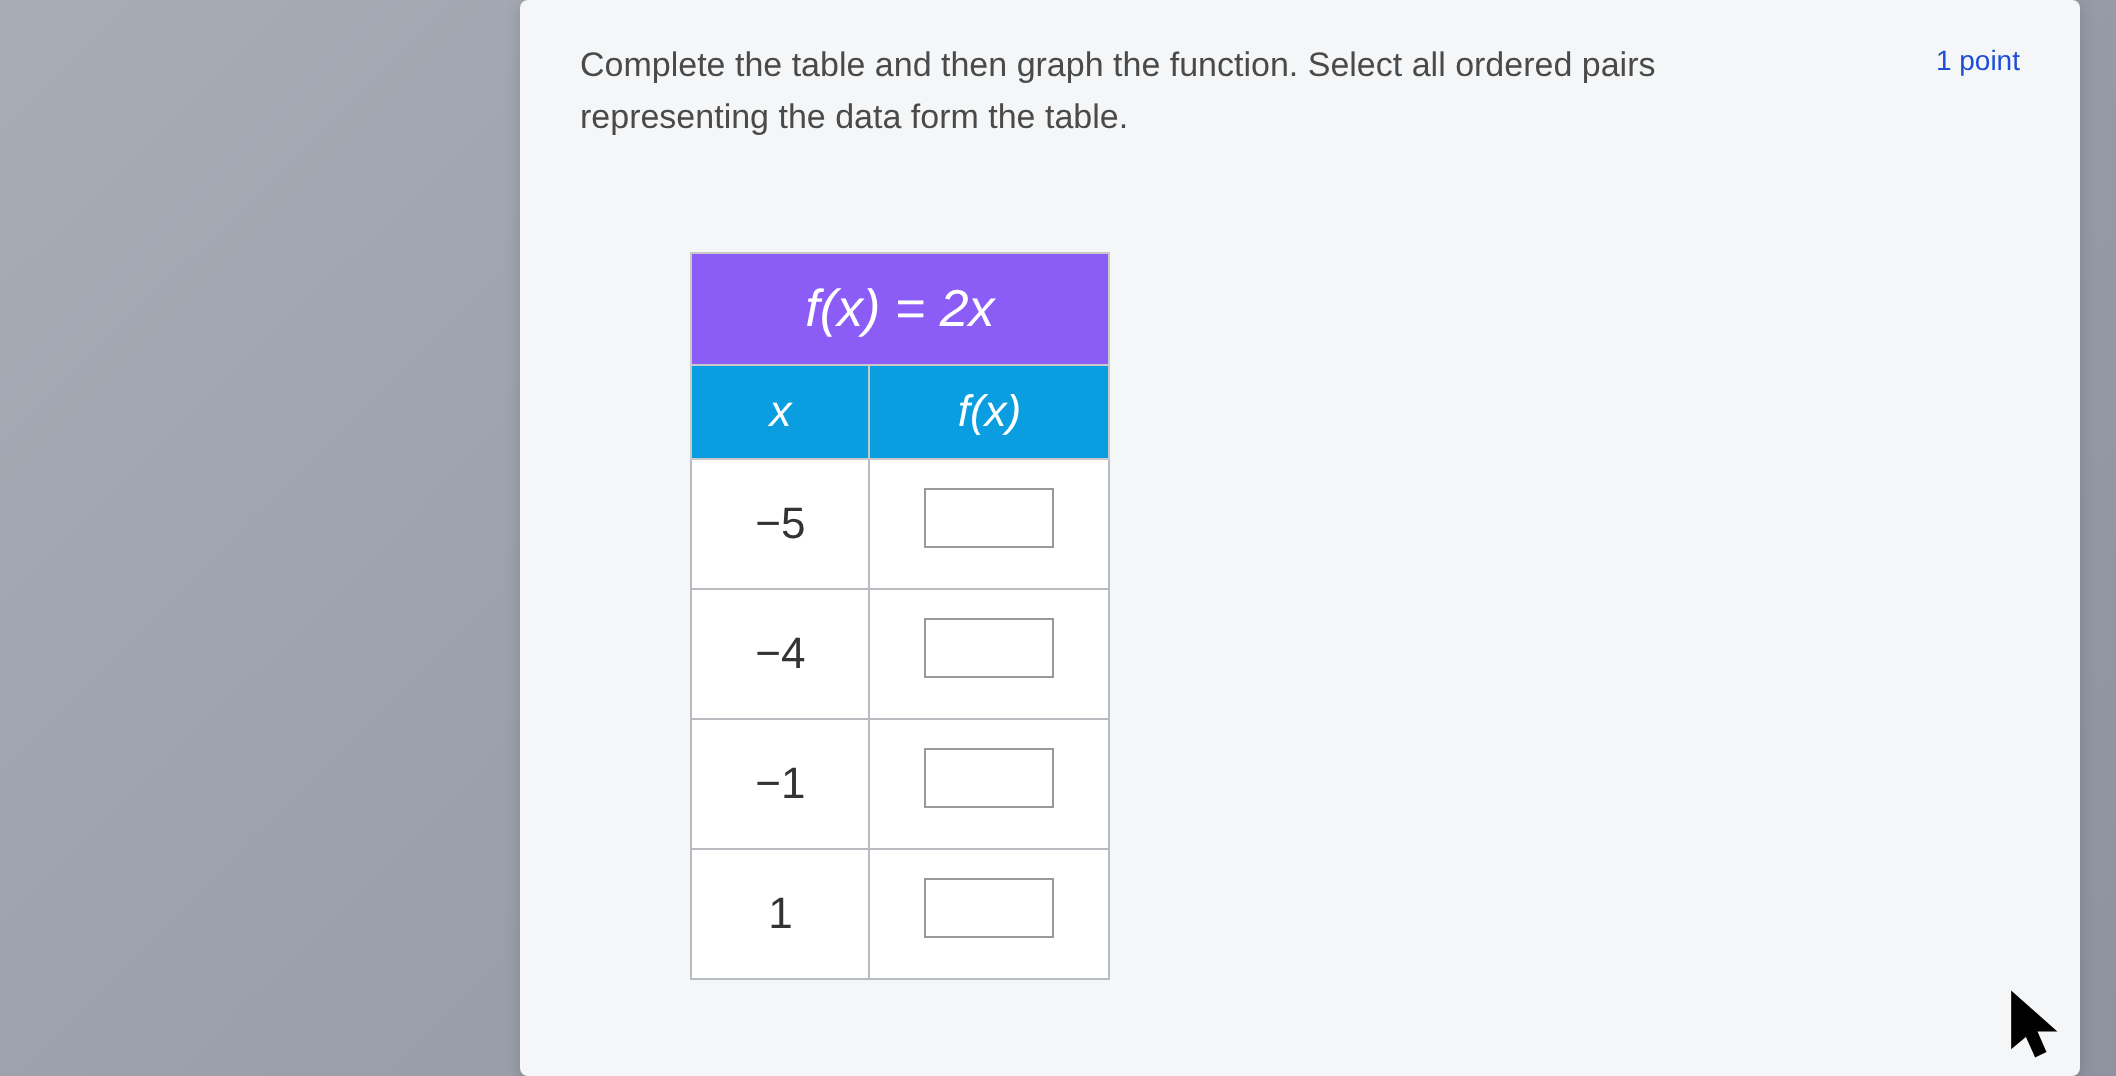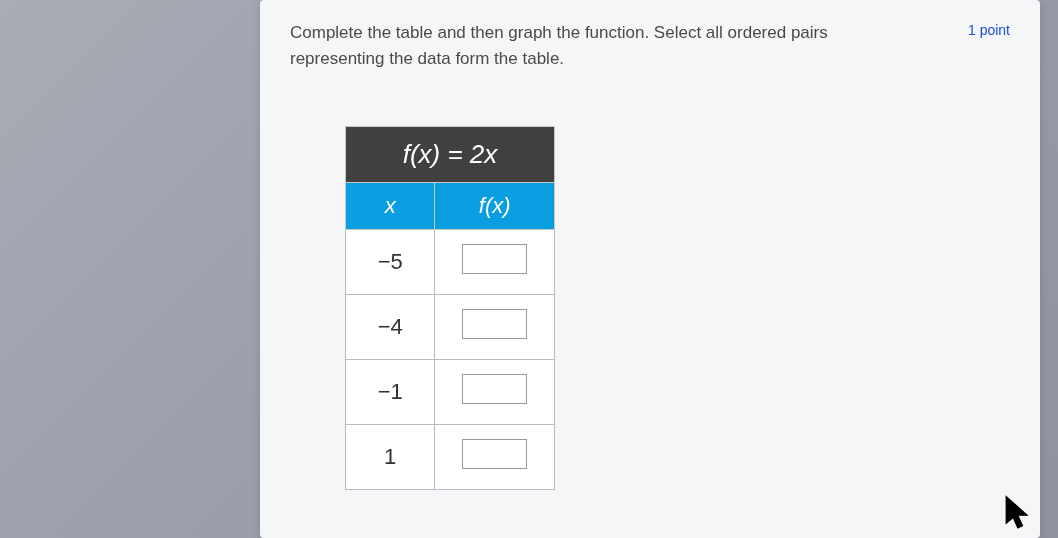--- a/index.html
+++ b/index.html
@@ -43,21 +43,21 @@
     .table-wrap {
       margin-top: 55px;
       margin-left: 55px;
     }
     .func-table {
       border-collapse: collapse;
       width: 210px;
       font-family: "Comic Sans MS", "Segoe UI", Arial, sans-serif;
     }
     .title-cell {
-      background: #404040;
+      background: #8b5cf6;
       color: #ffffff;
       font-size: 26px;
       font-style: italic;
       font-weight: 500;
       text-align: center;
       padding: 12px 0;
       border: 1px solid #c9c9c9;
     }
     .head-cell {
       background: #0a9ee0;

